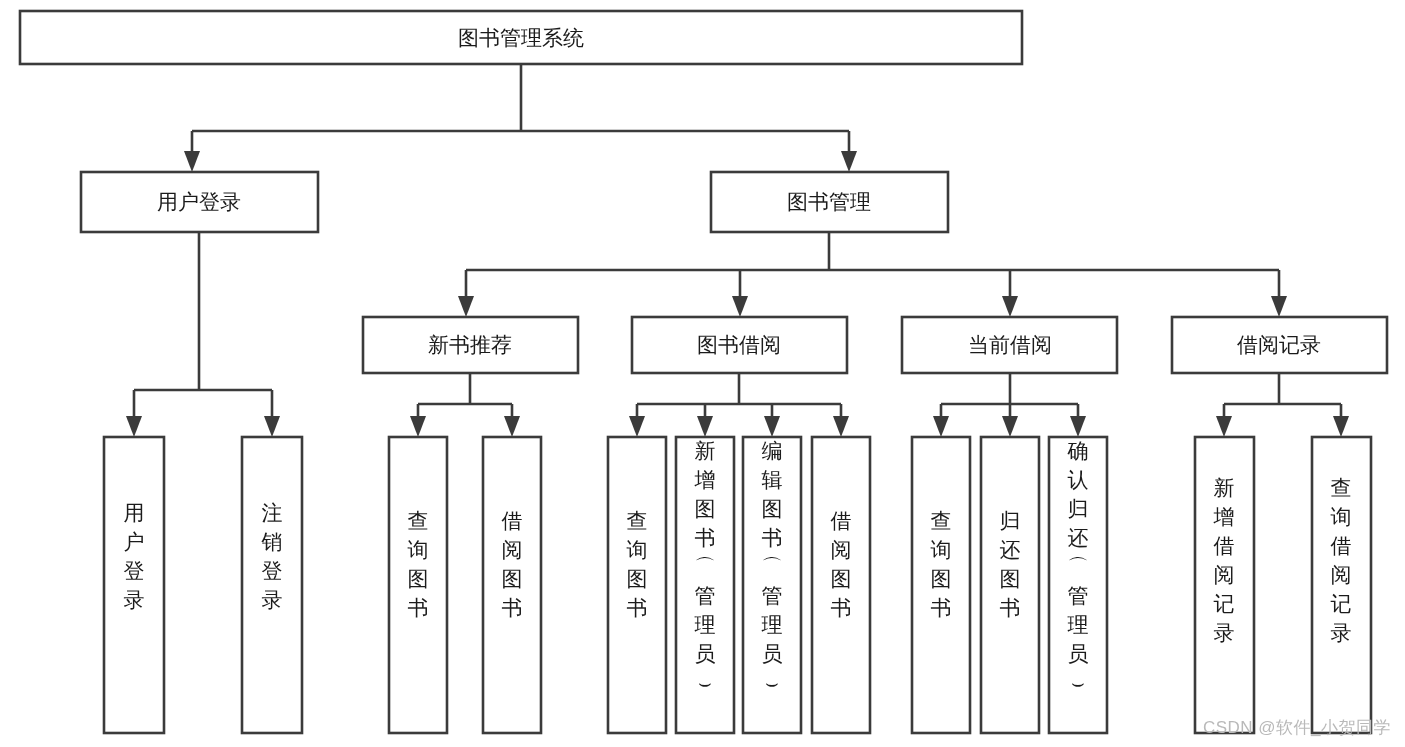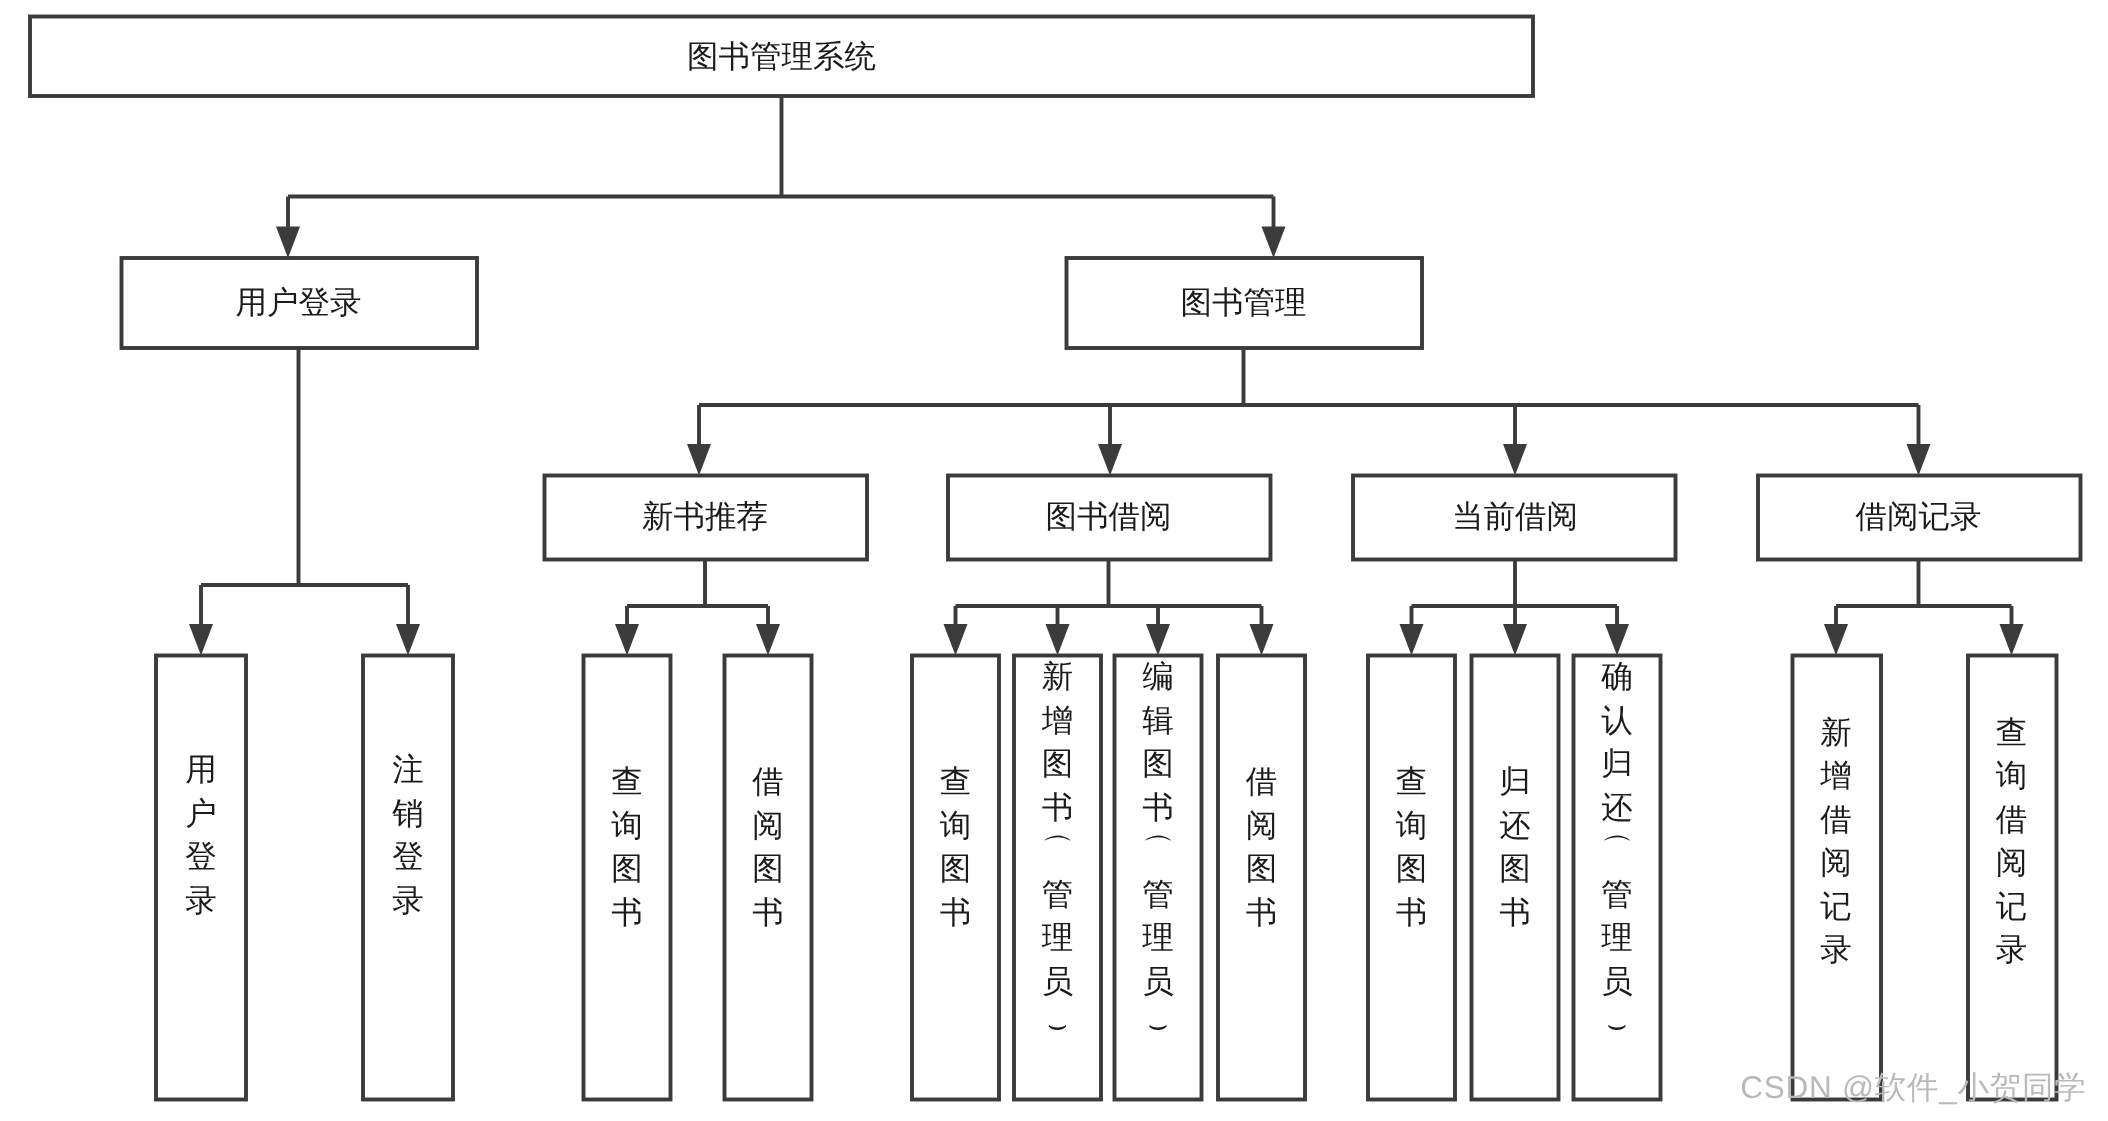--- a/index.html
+++ b/index.html
@@ -51,21 +51,21 @@
     font-family: "Liberation Sans", "DejaVu Sans", sans-serif;
     fill: #1b1b1b;
     font-size: 21px;
     text-anchor: middle;
   }
   .watermark {
     position: absolute;
     right: 14px;
     bottom: 8px;
     font-family: "Liberation Sans", "DejaVu Sans", sans-serif;
-    font-size: 21px;
+    font-size: 17px;
     color: #b9b9b9;
     white-space: nowrap;
     letter-spacing: 0.5px;
   }
 </style>
 </head>
 <body>
 
 <div id="diagram-root">
 

